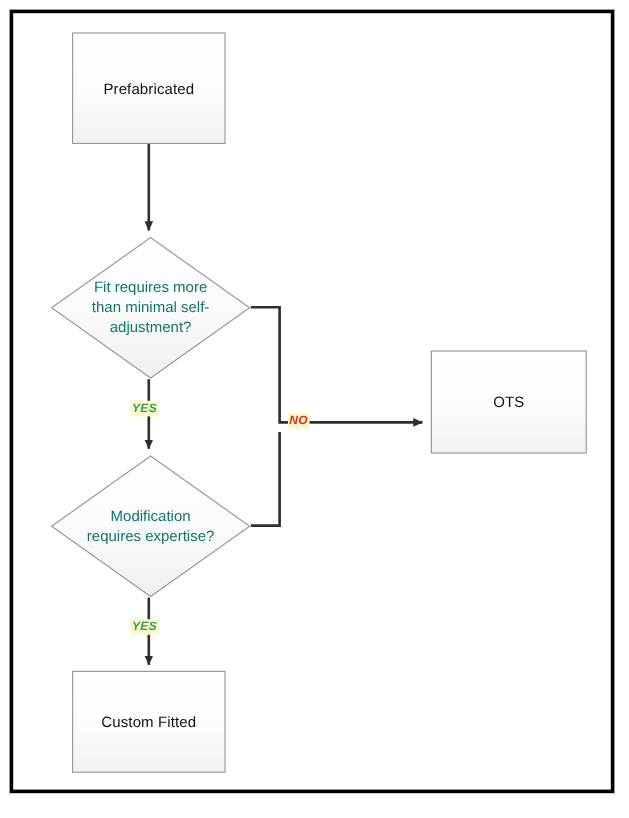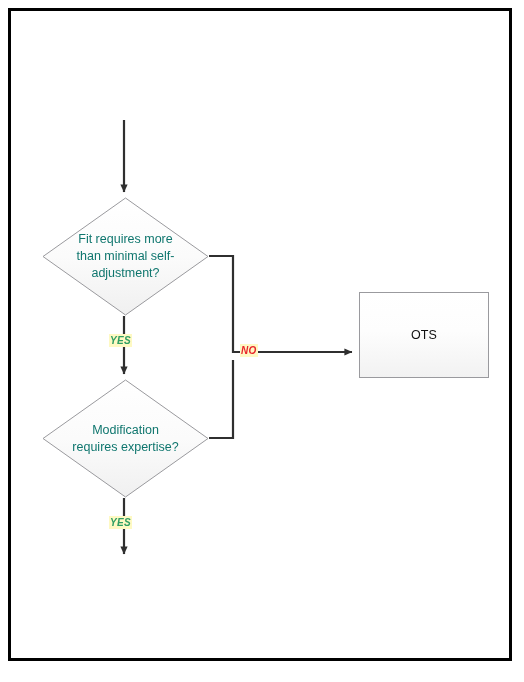--- a/index.html
+++ b/index.html
@@ -170,20 +170,23 @@
 
       <g>
         <path d="M209,438 L233,438 L233,360" fill="none" stroke="#2f2f2f" stroke-width="2.2"></path>
       </g>
 
       <g>
         <line x1="124" y1="498" x2="124" y2="554" stroke="#2f2f2f" stroke-width="2.2" marker-end="url(#arrowhead)"></line>
       </g>
     </svg>
 
+    <div class="node-box" id="node-prefabricated">
+      <span>Prefabricated</span>
+    </div>
 
     <div class="node-diamond" id="node-decision-fit">
       <svg width="167" height="119" viewBox="0 0 167 119">
         <defs>
           <linearGradient id="diaGrad1" x1="0" y1="0" x2="0" y2="1">
             <stop offset="0%" stop-color="#ffffff"></stop>
             <stop offset="50%" stop-color="#fbfbfb"></stop>
             <stop offset="100%" stop-color="#f0f0f0"></stop>
           </linearGradient>
         </defs>
@@ -206,19 +209,22 @@
         <polygon points="83.5,1 166,59.5 83.5,118 1,59.5" fill="url(#diaGrad2)" stroke="#9a9a9e" stroke-width="1"></polygon>
       </svg>
       <div class="diamond-label">Modification
 requires expertise?</div>
     </div>
 
     <div class="node-box" id="node-ots">
       <span>OTS</span>
     </div>
 
+    <div class="node-box" id="node-custom-fitted">
+      <span>Custom Fitted</span>
+    </div>
 
     <div class="edge-label" id="label-yes-1" style="color: rgb(46, 158, 99);">YES</div>
     <div class="edge-label" id="label-no" style="color: rgb(232, 37, 42); margin-left: 12px;">NO</div>
     <div class="edge-label" id="label-yes-2" style="color: rgb(46, 158, 99);">YES</div>
 
   </div>
 </div>
 
 </body></html>

